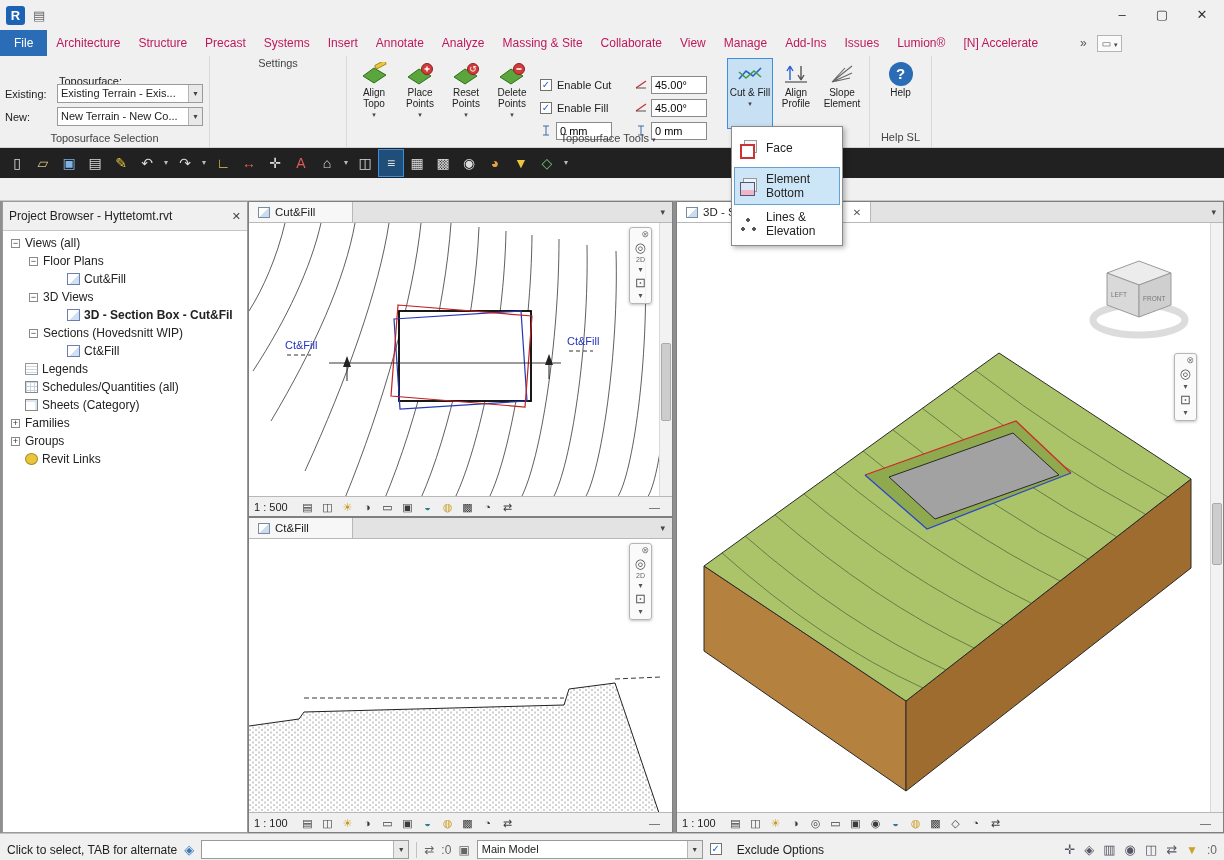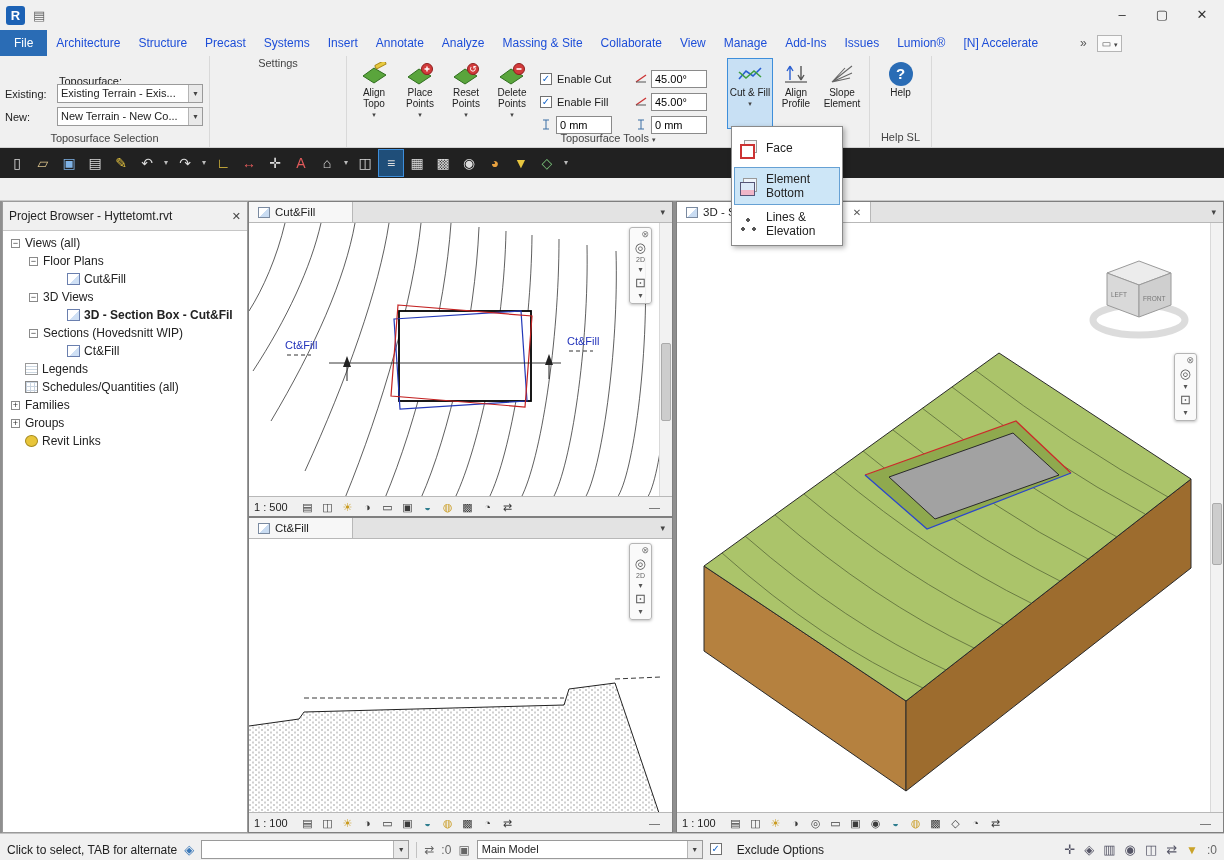--- a/index.html
+++ b/index.html
@@ -9,21 +9,21 @@
 
   
   .titlebar { position:absolute; top:0; left:0; width:1224px; height:30px; background:#f0f0f0; display:flex; align-items:center; padding:0 6px; gap:8px; }
   .appbadge { width:19px; height:19px; background:#1c62b5; color:#fff; border-radius:3px; font-weight:bold; font-size:13px; text-align:center; line-height:19px; }
   .tb-icon { font-size:13px; color:#666; }
   .tb-spacer { flex:1; }
   .winbtn { width:32px; height:24px; text-align:center; line-height:24px; font-size:13px; color:#333; }
 
   
   .tabbar { position:absolute; top:30px; left:0; width:1224px; height:26px; background:#f0f0f0; display:flex; align-items:stretch; }
-  .rtab { padding:0 9px; display:flex; align-items:center; font-size:12px; color:#1d4ed8; white-space:nowrap; }
+  .rtab { padding:0 9px; display:flex; align-items:center; font-size:12px; color:#be185d; white-space:nowrap; }
   .rtab.file { background:#2a6cb5; color:#fff; padding:0 14px; }
   .tab-extra { display:flex; align-items:center; gap:10px; margin-left:10px; color:#555; }
   .ribbon-toggle { border:1px solid #b5b5b5; background:#fafafa; font-size:10px; padding:0 4px; height:17px; line-height:15px; color:#555; }
 
   
   .ribbon { position:absolute; top:56px; left:0; width:1224px; height:92px; background:#f0f0f0; border-bottom:1px solid #d2d2d2; display:flex; }
   .panel { display:flex; flex-direction:column; border-right:1px solid #d9d9d9; flex:none; }
   .pcontent { height:75px; padding:3px 5px; }
   .plabel { height:17px; font-size:11px; color:#444; text-align:center; line-height:15px; }
 
@@ -39,21 +39,21 @@
   .settings-icons { display:flex; flex-direction:column; align-items:center; gap:2px; padding-top:1px; }
   .scissors { font-size:17px; color:#5a6b7a; height:26px; line-height:26px; }
   .dotgrid { width:24px; height:24px; border:2px dashed #44a04f; background-color:#fff; background-image:radial-gradient(circle 1px at 3px 3px, #d2589a 90%, transparent); background-size:6px 6px; }
 
   .tools-flex { display:flex; gap:2px; align-items:stretch; }
   .bigbtn { width:46px; display:flex; flex-direction:column; align-items:center; padding-top:2px; font-size:10px; line-height:11px; text-align:center; color:#222; }
   .bigbtn .bicon { height:26px; display:flex; align-items:center; justify-content:center; }
   .bigbtn.active { background:#c8e0f4; outline:1px solid #3d8edb; }
   .caret { font-size:7px; color:#444; }
 
-  .tgrid { display:grid; grid-template-columns:95px 89px; grid-auto-rows:23px; align-items:center; margin:8px 2px 0 4px; }
+  .tgrid { display:grid; grid-template-columns:95px 89px; grid-auto-rows:23px; align-items:center; margin:14px 2px 0 4px; }
   .cbrow { display:flex; align-items:center; gap:5px; font-size:11px; }
   .cb { width:12px; height:12px; border:1px solid #707070; background:#fff; font-size:10px; line-height:10px; text-align:center; color:#1464c8; flex:none; }
   .cb.checked::before { content:"✓"; }
   .valrow { display:flex; align-items:center; gap:3px; }
   .vinput { width:56px; height:18px; border:1px solid #8a8a8a; background:#fff; font-size:11px; padding:0 3px; font-family:"Liberation Sans",sans-serif; }
 
   .help-icon { width:24px; height:24px; border-radius:50%; background:#2a6cb5; color:#fff; font-weight:bold; text-align:center; line-height:24px; font-size:15px; }
 
   
   .menu { position:absolute; left:731px; top:126px; width:112px; background:#fff; border:1px solid #8a8a8a; box-shadow:2px 2px 5px rgba(0,0,0,.3); z-index:99; padding:2px; }
@@ -453,20 +453,25 @@
             <span class="ticon legend"></span>
             <span class="tlabel">Legends</span>
           </div>
 
           <div class="trow lvl0">
             <span class="exp"></span>
             <span class="ticon schedule"></span>
             <span class="tlabel">Schedules/Quantities (all)</span>
           </div>
 
+          <div class="trow lvl0">
+            <span class="exp"></span>
+            <span class="ticon sheet"></span>
+            <span class="tlabel">Sheets (Category)</span>
+          </div>
 
           <div class="trow lvl0">
             <span class="exp">+</span>
 
             <span class="tlabel">Families</span>
           </div>
 
           <div class="trow lvl0">
             <span class="exp">+</span>
 

